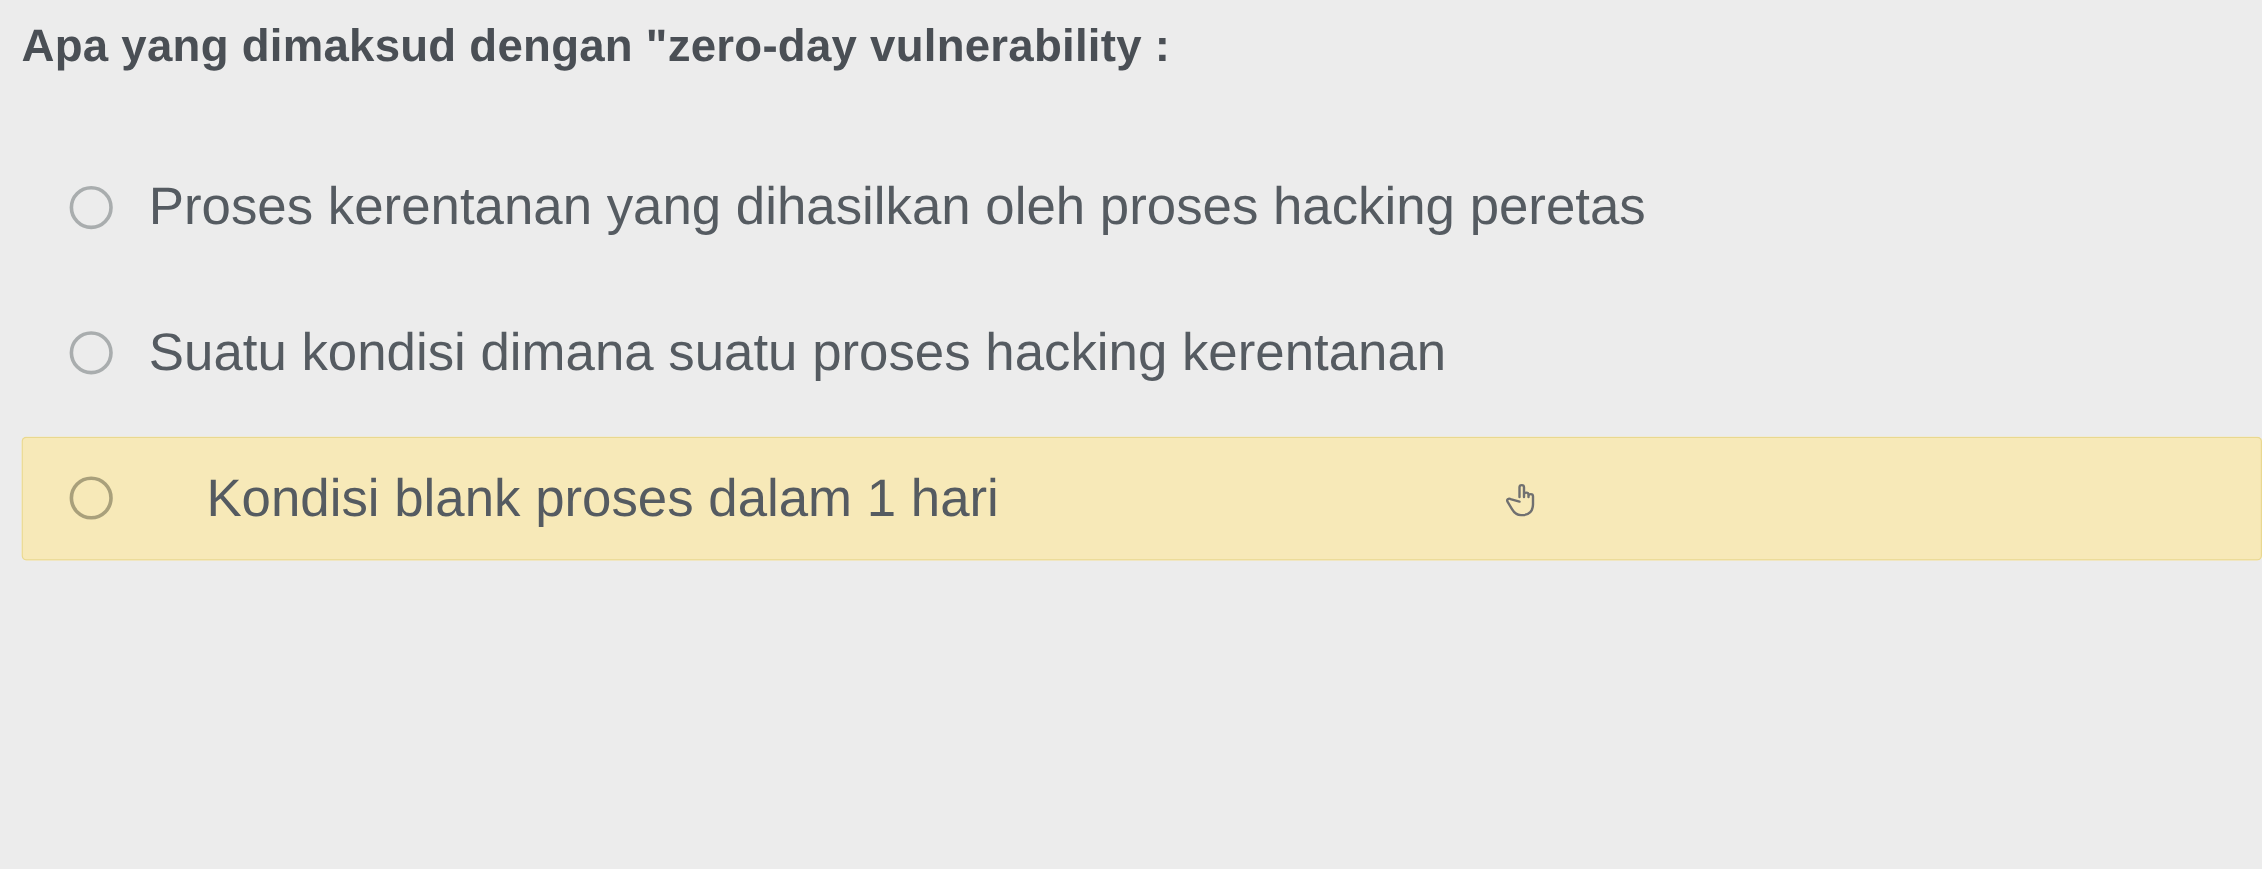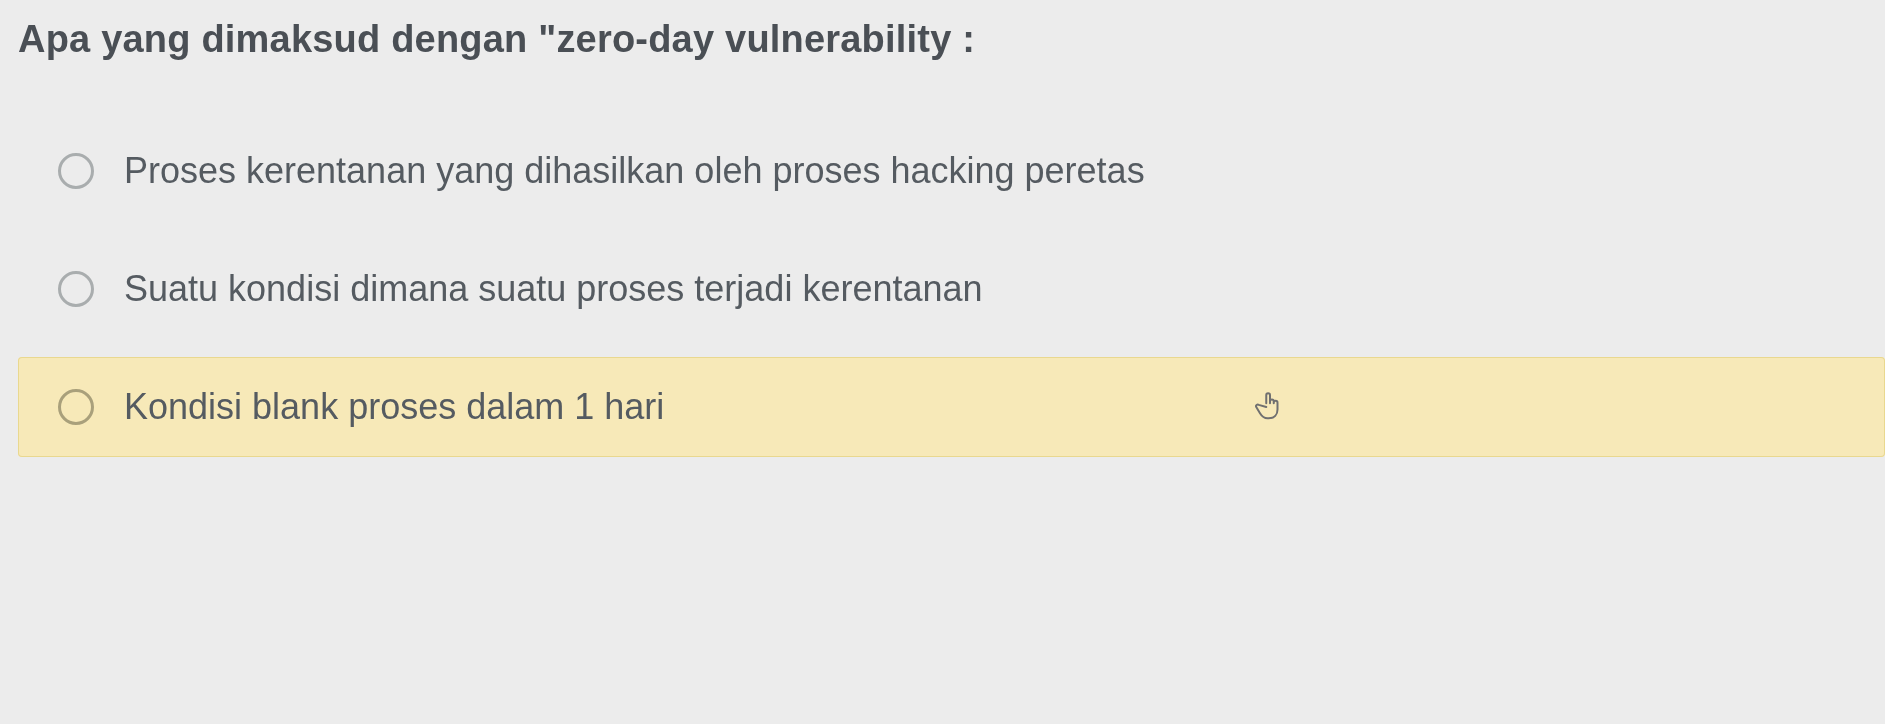--- a/index.html
+++ b/index.html
@@ -21,31 +21,32 @@
     letter-spacing: 0.2px;
   }
   .options {
     display: flex;
     flex-direction: column;
   }
   .option {
     display: flex;
     align-items: center;
     padding: 22px 26px 22px 40px;
-    font-size: 36px;
+    font-size: 44px;
     color: #555b61;
     min-height: 100px;
     border-radius: 4px;
     margin-bottom: 18px;
     cursor: pointer;
     position: relative;
   }
   .option.highlighted {
     background: #f7e9b8;
     box-shadow: inset 0 0 0 1px #e9d88f;
+    gap: 48px;
   }
   .radio {
     width: 36px;
     height: 36px;
     border: 3px solid #a9adae;
     border-radius: 50%;
     flex: 0 0 auto;
     margin-right: 30px;
     background: transparent;
   }
@@ -78,21 +79,21 @@
 
   <div class="options">
 
     <label class="option">
       <span class="radio"></span>
       <span class="option-text">Proses kerentanan yang dihasilkan oleh proses hacking peretas</span>
     </label>
 
     <label class="option">
       <span class="radio"></span>
-      <span class="option-text">Suatu kondisi dimana suatu proses terjadi kerentanan</span>
+      <span class="option-text">Suatu kondisi dimana suatu proses hacking kerentanan</span>
     </label>
 
     <label class="option highlighted">
       <span class="radio"></span>
       <span class="option-text">Kondisi blank proses dalam 1 hari</span>
       <span class="cursor-icon">
         <svg viewBox="0 0 24 28" fill="none" stroke="currentColor" stroke-width="1.6" stroke-linejoin="round" stroke-linecap="round">
           <path d="M9 11V4.5a1.5 1.5 0 0 1 3 0V11m0-1.5a1.5 1.5 0 0 1 3 0V11m0-.5a1.5 1.5 0 0 1 3 0V16c0 4-2.5 7-7 7h-1c-3 0-4.5-1.5-6-4l-3-5c-.7-1.2.8-2.5 2-1.7L9 14"></path>
         </svg>
       </span>

